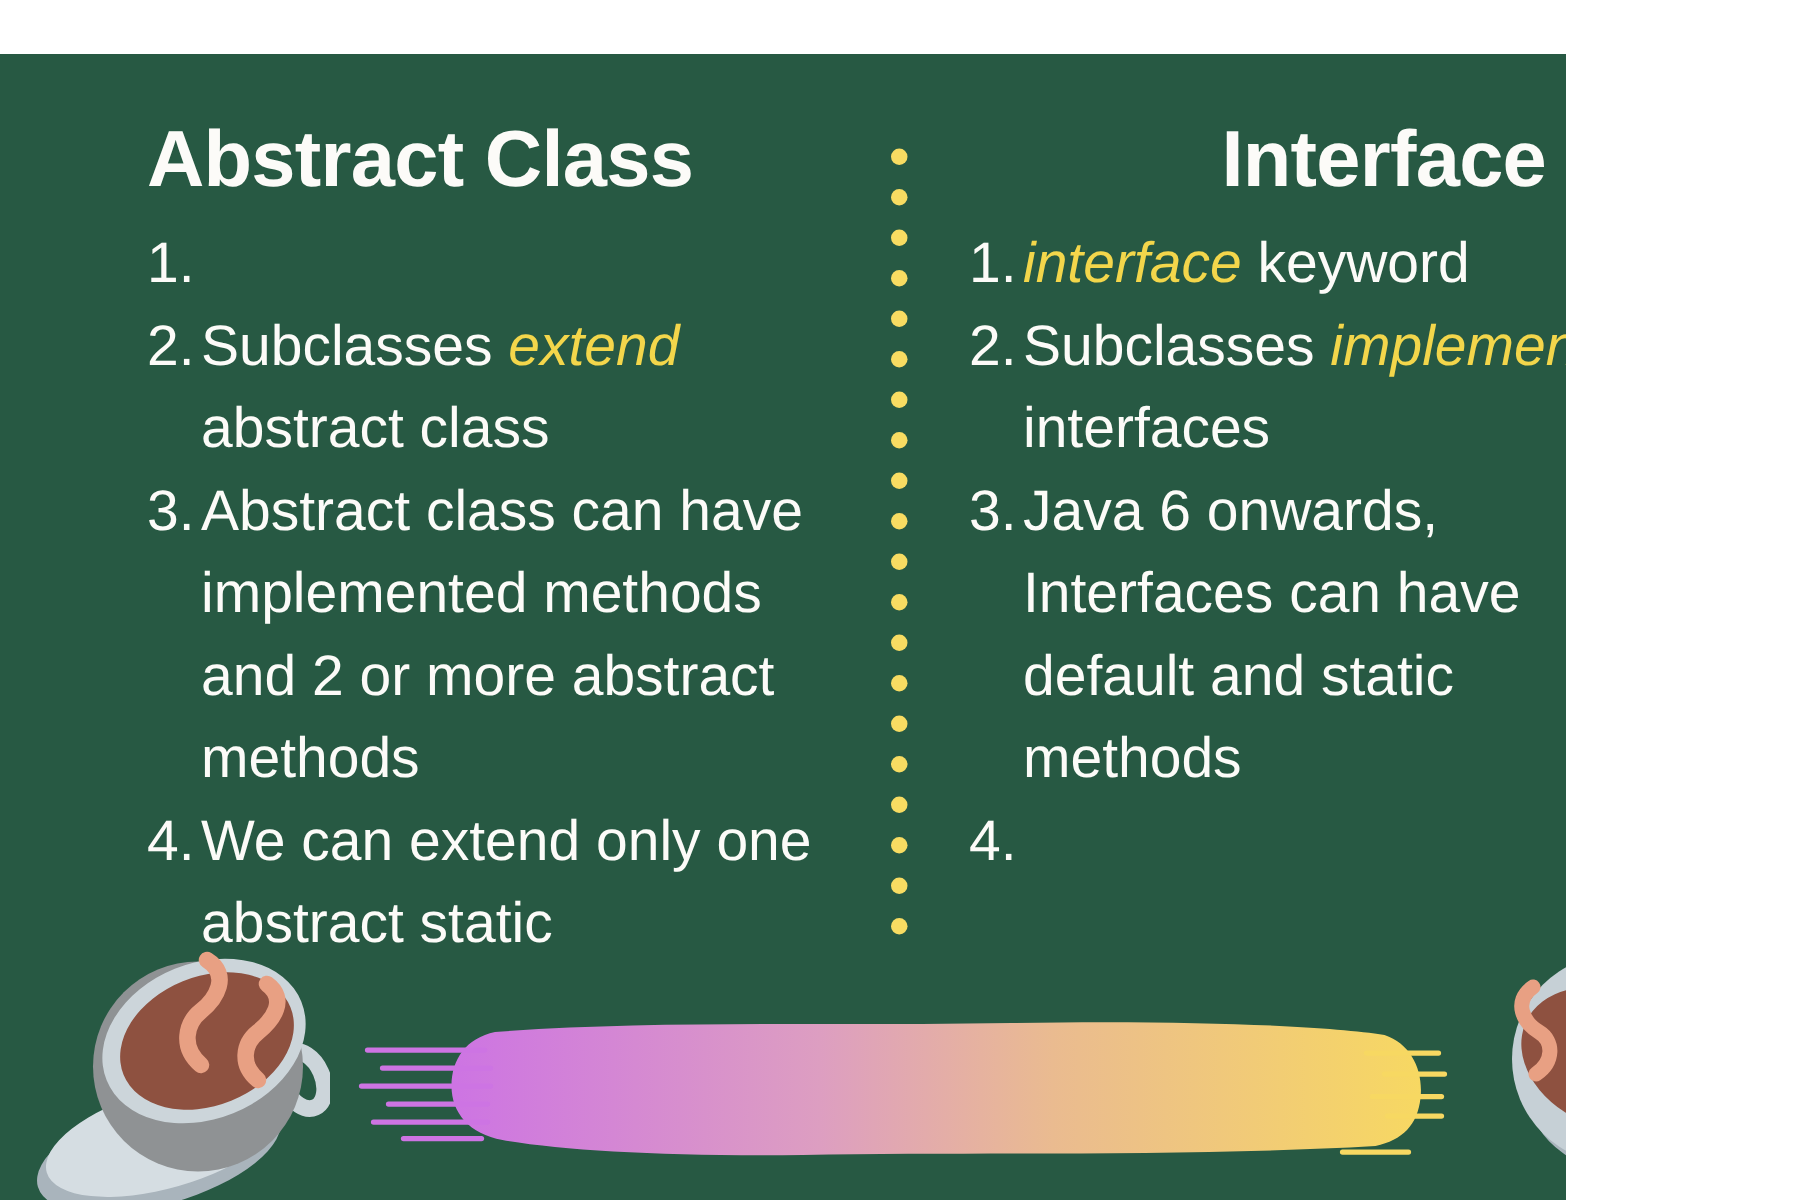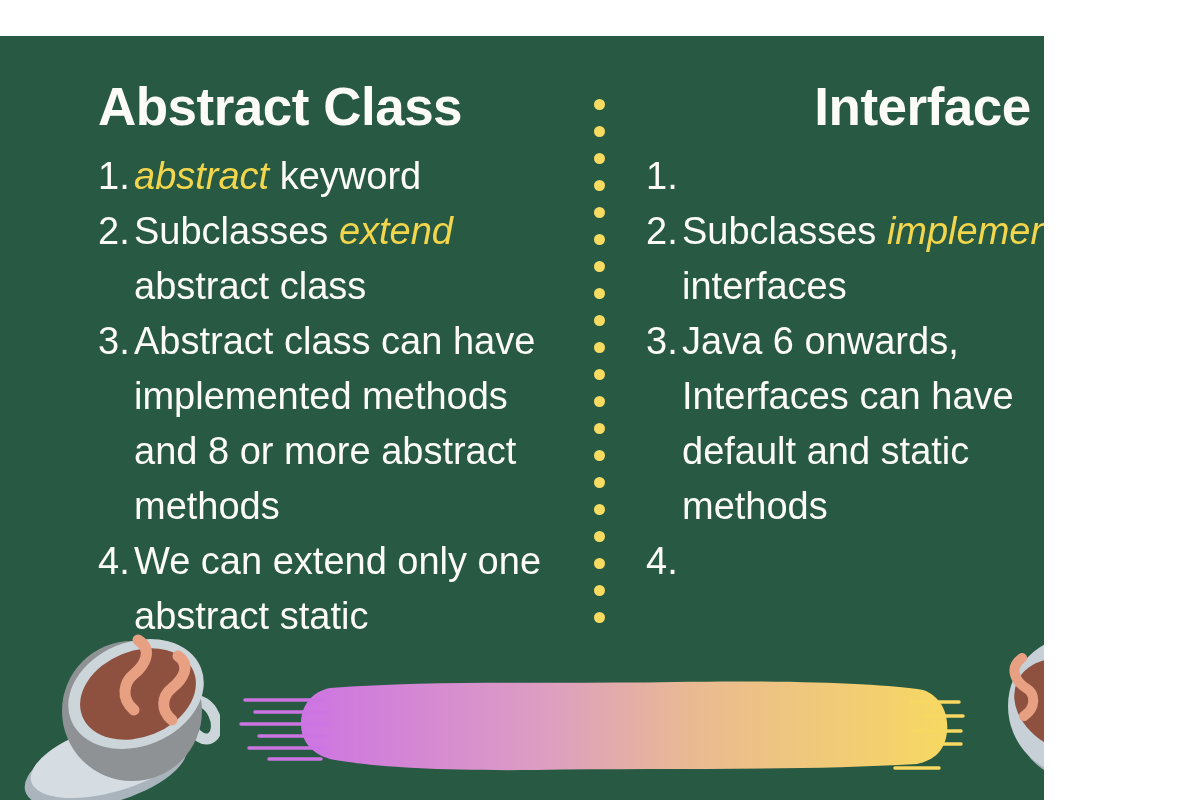--- a/index.html
+++ b/index.html
@@ -37,32 +37,31 @@
 </style>
 </head>
 <body>
 
 <div class="canvas">
 
   <div class="title title-left">Abstract Class</div>
   <div class="list list-left">
     <div class="item">
       <span class="num">1.</span>
-      <span class="txt"><span class="kw">abstract</span><span> keyword</span></span>
     </div>
     <div class="item">
       <span class="num">2.</span>
       <span class="txt"><span>Subclasses </span><span class="kw">extend</span><span>
 abstract class</span></span>
     </div>
     <div class="item">
       <span class="num">3.</span>
       <span class="txt">Abstract class can have
 implemented methods
-and 8 or more abstract
+and 2 or more abstract
 methods</span>
     </div>
     <div class="item">
       <span class="num">4.</span>
       <span class="txt">We can extend only one
 abstract static</span>
     </div>
   </div>
 
   <div class="dots">
@@ -85,20 +84,21 @@
       <div class="dot"></div>
       <div class="dot"></div>
       <div class="dot"></div>
       <div class="dot"></div>
     </div>
 
   <div class="title title-right">Interface</div>
   <div class="list list-right">
     <div class="item">
       <span class="num">1.</span>
+      <span class="txt"><span class="kw">interface</span><span> keyword</span></span>
     </div>
     <div class="item">
       <span class="num">2.</span>
       <span class="txt"><span>Subclasses </span><span class="kw">implements</span><span>
 interfaces</span></span>
     </div>
     <div class="item">
       <span class="num">3.</span>
       <span class="txt">Java 6 onwards,
 Interfaces can have

